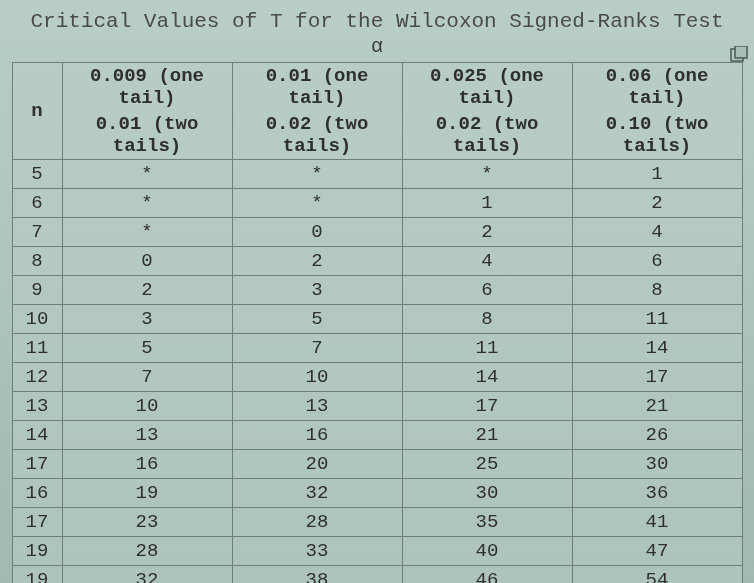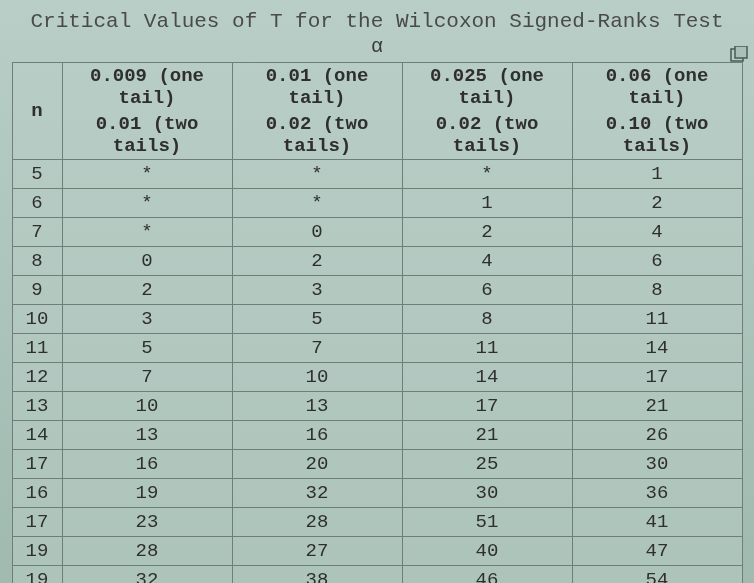--- a/index.html
+++ b/index.html
@@ -186,27 +186,27 @@
           <td>16</td>
           <td>19</td>
           <td>32</td>
           <td>30</td>
           <td>36</td>
         </tr>
         <tr>
           <td>17</td>
           <td>23</td>
           <td>28</td>
-          <td>51</td>
+          <td>35</td>
           <td>41</td>
         </tr>
         <tr>
           <td>19</td>
           <td>28</td>
-          <td>27</td>
+          <td>33</td>
           <td>40</td>
           <td>47</td>
         </tr>
         <tr>
           <td>19</td>
           <td>32</td>
           <td>38</td>
           <td>46</td>
           <td>54</td>
         </tr>

